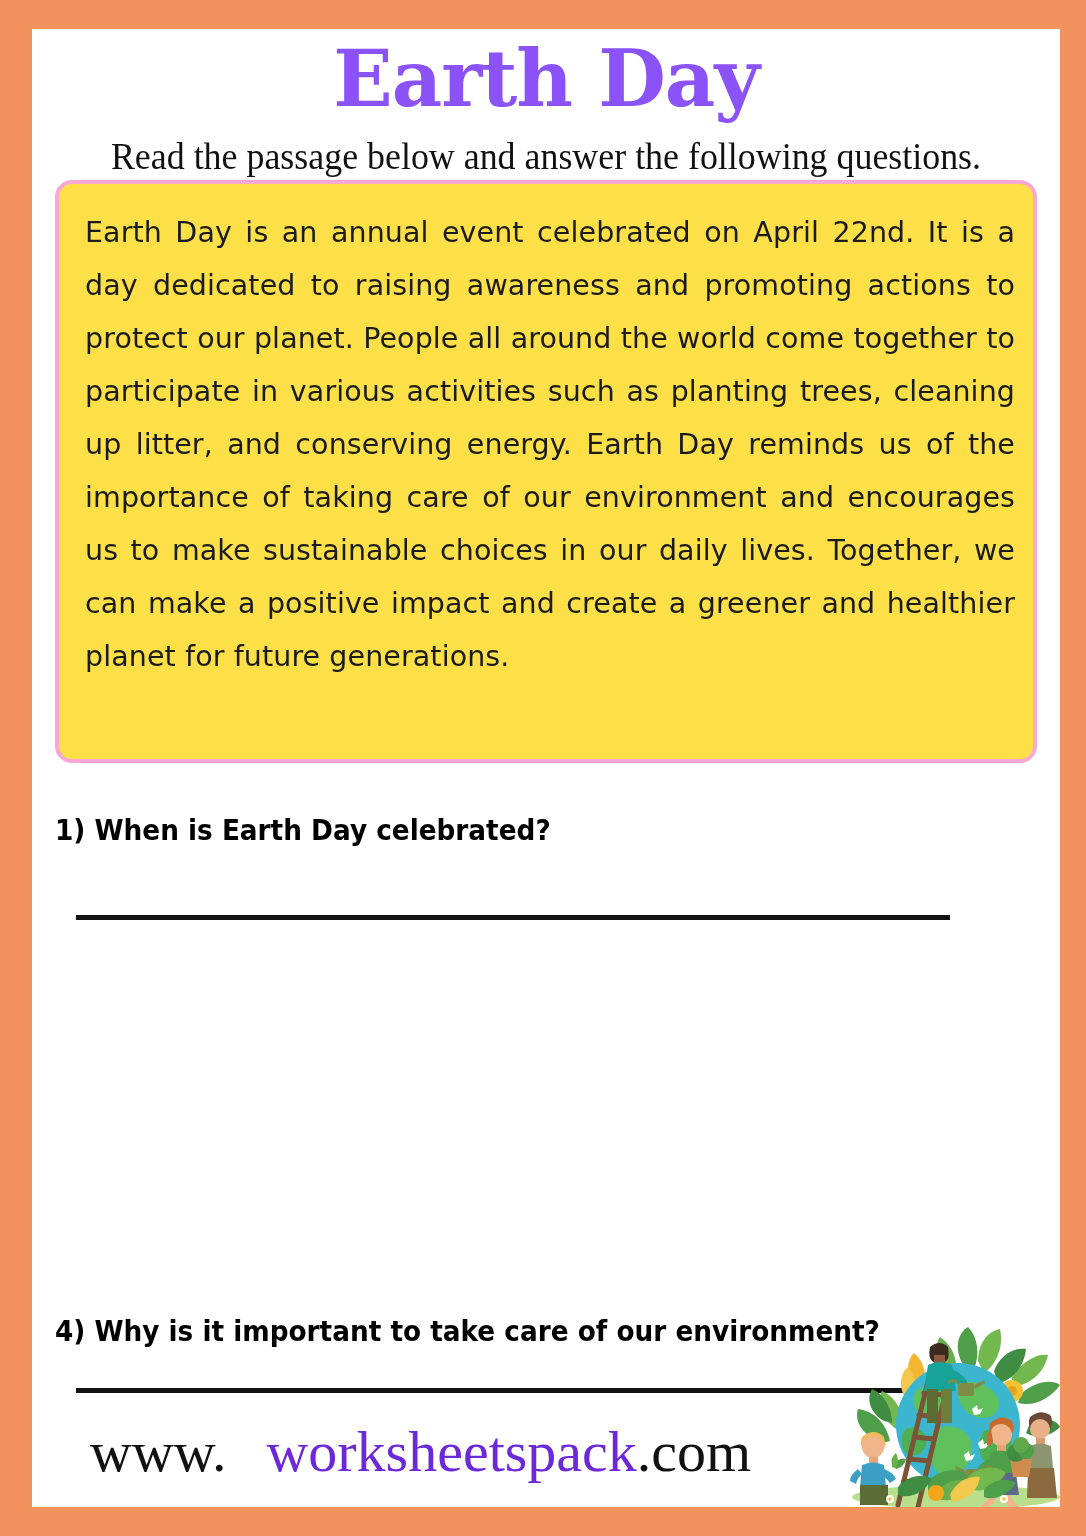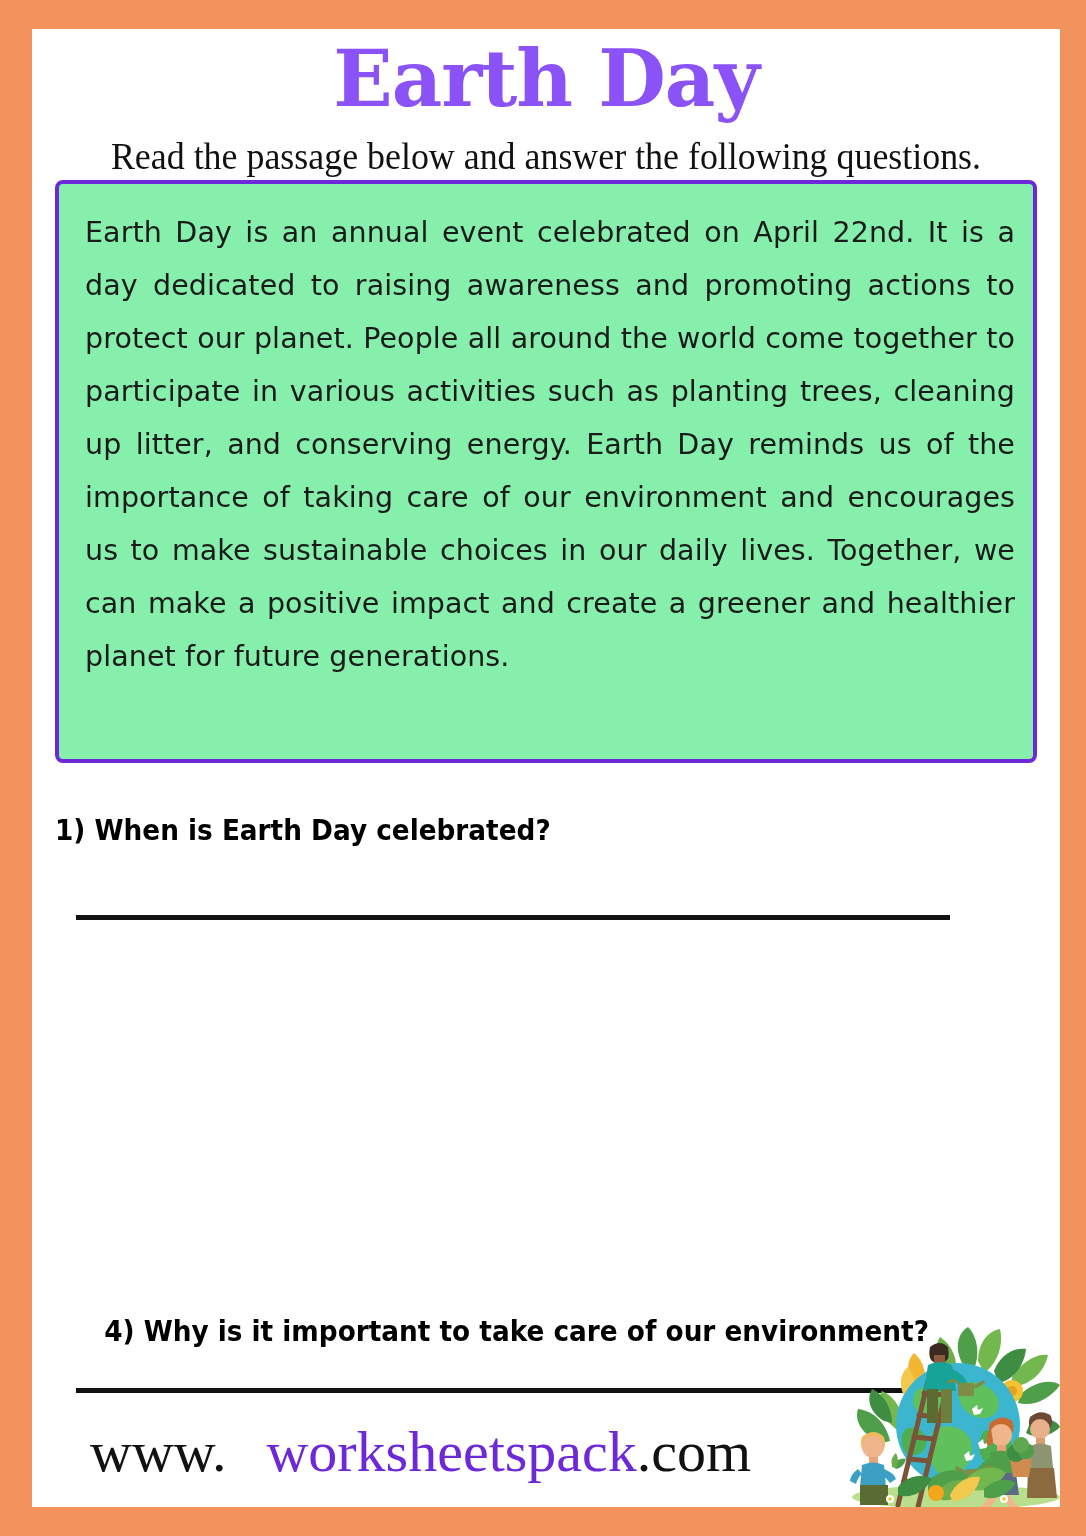--- a/index.html
+++ b/index.html
@@ -64,23 +64,23 @@
     transform-origin: 50% 50%;
   }
 
   
   #passage-box {
     position: absolute;
     left: 23px;
     top: 151px;
     width: 982px;
     height: 583px;
-    border: 4px solid #6d28d9;
-    border-radius: 8px;
-    background: #86efac;
+    border: 4px solid #f9a8d4;
+    border-radius: 17px;
+    background: #fde047;
   }
 
   #passage-text {
     position: absolute;
     left: 26px;
     top: 22px;
     width: 930px;
     font-family: "DejaVu Sans", "Liberation Sans", sans-serif;
     font-size: 28.5px;
     line-height: 53px;
@@ -117,21 +117,21 @@
 
   #q1 { top: 772px; margin-top: 12px; }
   #q1 .answer-line { top: 102px; }
 
   #q2 { top: 938px; }
   #q2 .answer-line { top: 85px; }
 
   #q3 { top: 1100px; }
   #q3 .answer-line { top: 122px; }
 
-  #q4 { top: 1285px; text-align: center; }
+  #q4 { top: 1285px; }
   #q4 .answer-line { top: 74px; }
 
   
   #footer-url {
     position: absolute;
     left: 58px;
     top: 1388px;
     font-family: "Liberation Serif", "DejaVu Serif", serif;
     font-size: 58px;
     line-height: 70px;

